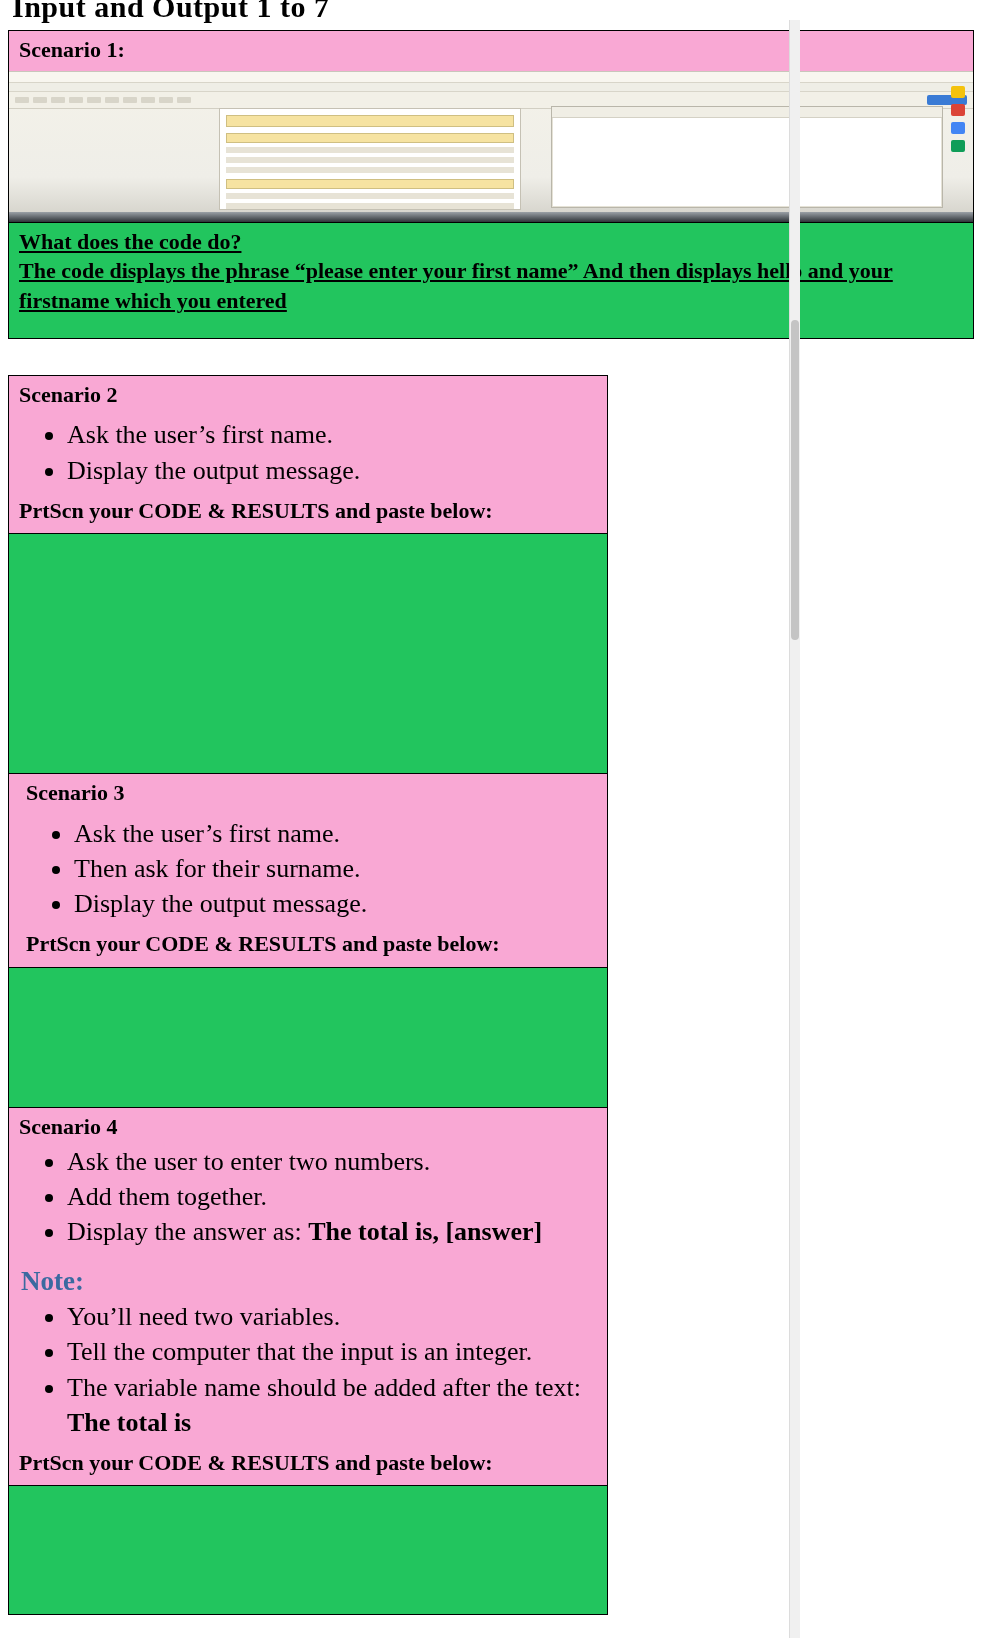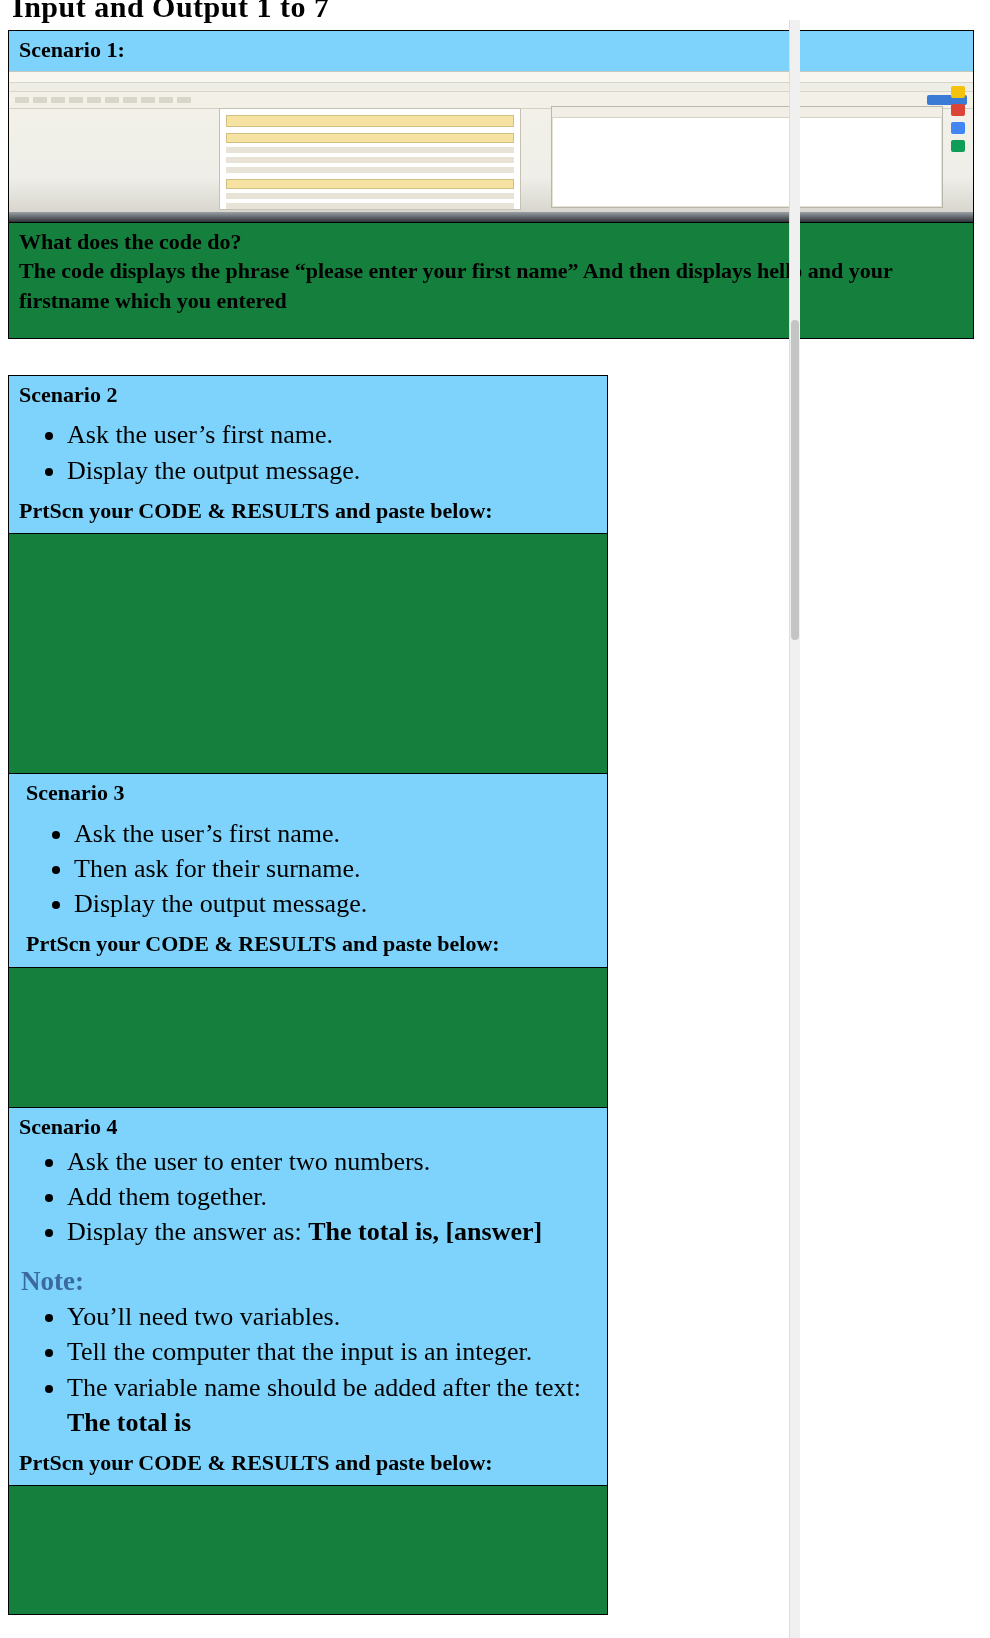--- a/index.html
+++ b/index.html
@@ -25,24 +25,25 @@
     height:28px;       
     line-height:14px;
     padding-top:0;
   }
   
   .box{
     border:1.5px solid #000;
     box-sizing:border-box;
   }
   .beige{
-    background:#7dd3fc;
+    background:#f9a8d4;
   }
   .white{
-    background:#15803d;
+    background:#22c55e;
+    text-decoration:underline;
   }
   
   .s1-group{
     width:966px;
   }
   .cell{
     padding:4px 10px 6px 10px;
     font-size:22px;
     line-height:1.35;
   }

